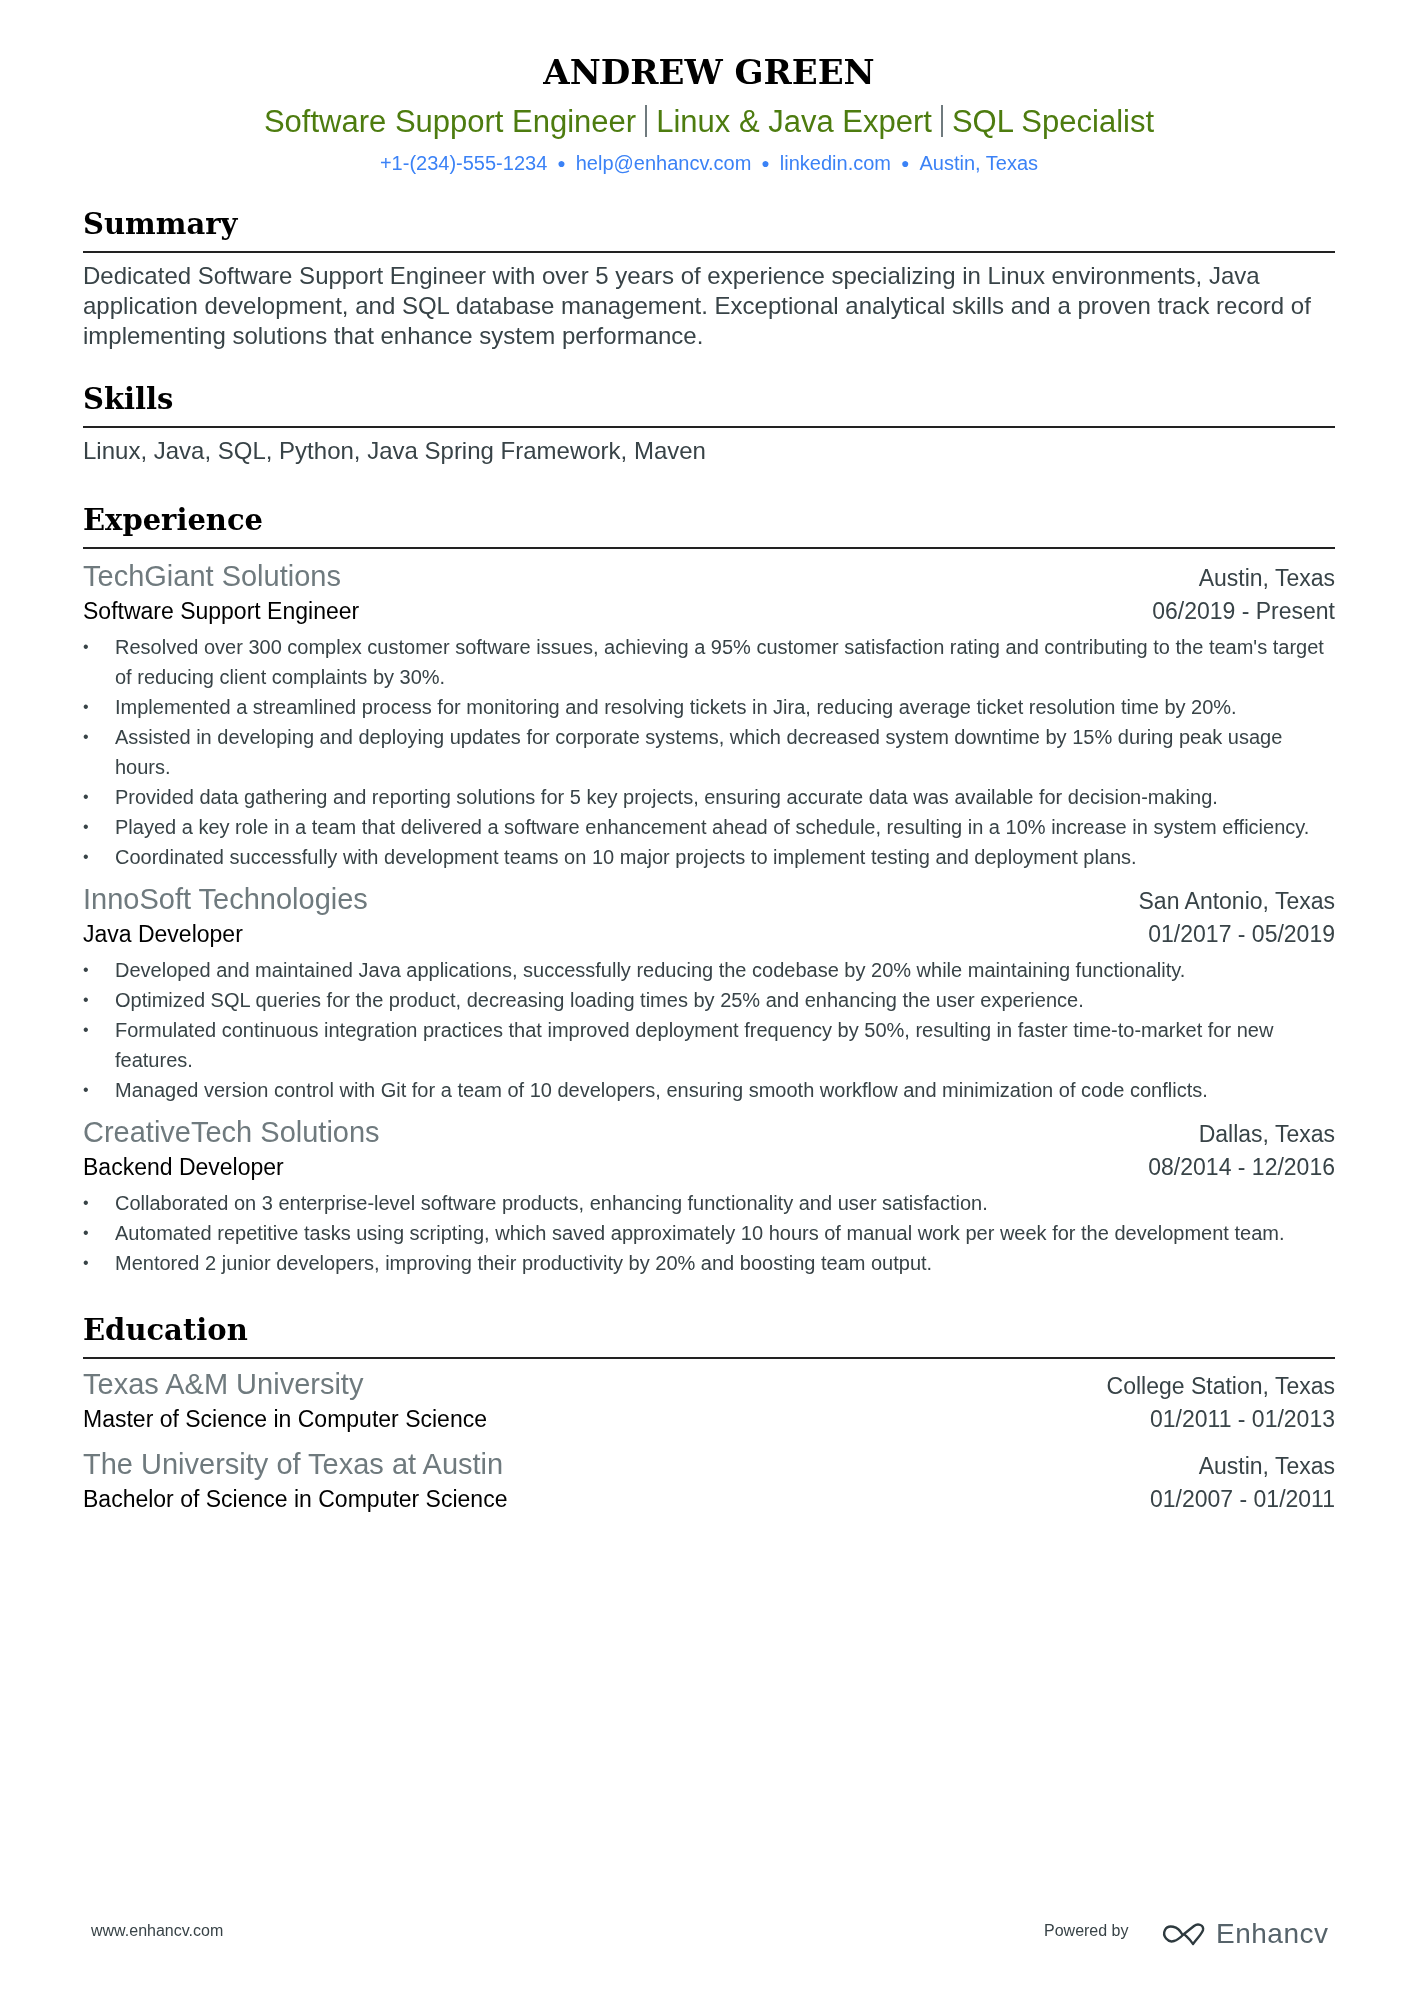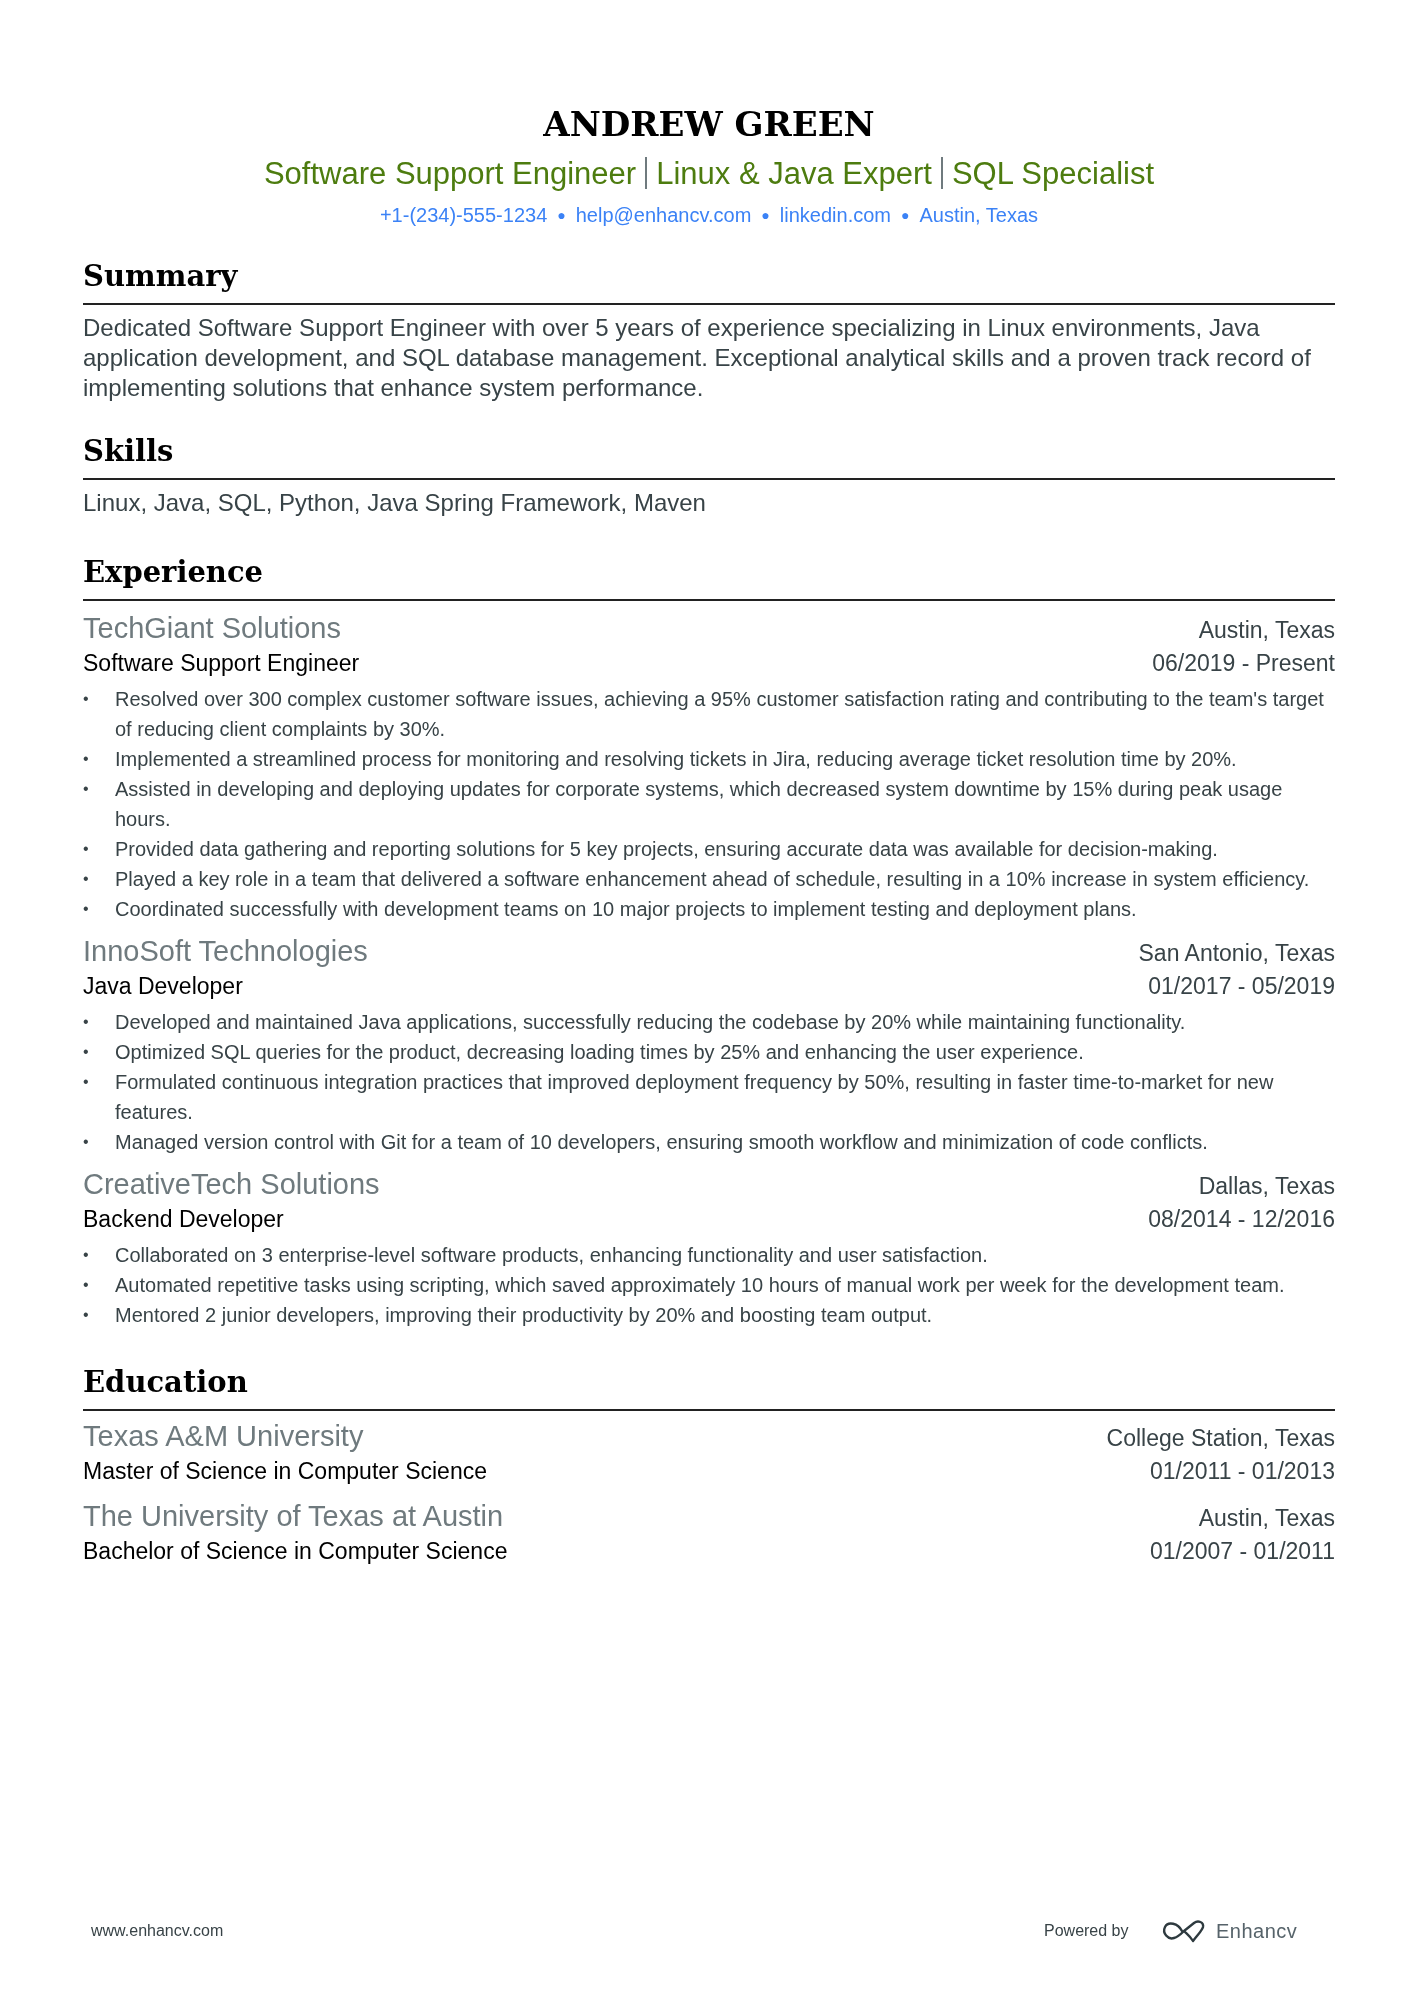--- a/index.html
+++ b/index.html
@@ -1,20 +1,20 @@
 <!DOCTYPE html>
 <html><head>
   <meta charset="utf-8">
   <style>
     * { box-sizing: border-box; margin: 0; padding: 0; }
     html, body { width: 1410px; height: 1995px; background: #ffffff; }
     body { position: relative; font-family: "Liberation Sans", "DejaVu Sans", sans-serif; color: #384347; }
     .page { position: absolute; left: 83px; top: 0; width: 1252px; }
 
-    .header { text-align: center; padding-top: 104px; }
+    .header { text-align: center; padding-top: 52px; }
     .name { font-family: "DejaVu Serif", "Liberation Serif", serif; font-weight: bold; font-size: 34px; color: #000; letter-spacing: 0px; line-height: 40px; }
     .title-line { font-size: 31px; color: #4d7c0f; line-height: 40px; margin-top: 10px; }
     .title-line .sep { display: inline-block; width: 2px; height: 32px; background: #6f7a7e; vertical-align: -5px; margin: 0 9px; }
     .contact { font-size: 20px; color: #3b82f6; line-height: 26px; margin-top: 8px; text-align: center; }
     .contact .dot { margin: 0 10px; font-size: 14px; vertical-align: 2px; }
 
     .section-title { font-family: "DejaVu Serif", "Liberation Serif", serif; font-weight: bold; font-size: 29px; color: #000; text-align: left; line-height: 36px; }
     .rule { height: 2px; background: #222; margin-top: 9px; }
 
     .summary { margin-top: 30px; }
@@ -36,21 +36,21 @@
     ul.bullets li::before { content: "\2022"; position: absolute; left: 0; top: 0; font-size: 16px; color: #384347; }
 
     .edu-entry { margin-top: 6px; }
     .edu-entry + .edu-entry { margin-top: 10px; }
 
     .footer { position: absolute; top: 1918px; left: 0; width: 1212px; height: 40px; }
     .footer .site { position: absolute; left: 91px; top: 4px; font-size: 16px; color: #384347; }
     .footer .powered { position: absolute; left: 1044px; top: 4px; font-size: 16px; color: #384347; }
     .footer .logo { position: absolute; left: 1160px; top: 0px; display: flex; align-items: center; }
     .footer .logo svg { display: block; }
-    .footer .logo-text { font-size: 20px; color: #56636a; margin-left: 8px; letter-spacing: 0.5px; }
+    .footer .logo-text { font-size: 28px; color: #56636a; margin-left: 8px; letter-spacing: 0.5px; }
   </style>
 </head>
 <body>
 
 <div class="page">
 
   <div class="header">
     <div class="name">ANDREW GREEN</div>
     <div class="title-line">
       <span>Software Support Engineer</span><span class="sep"></span><span>Linux &amp; Java Expert</span><span class="sep"></span><span>SQL Specialist</span>

